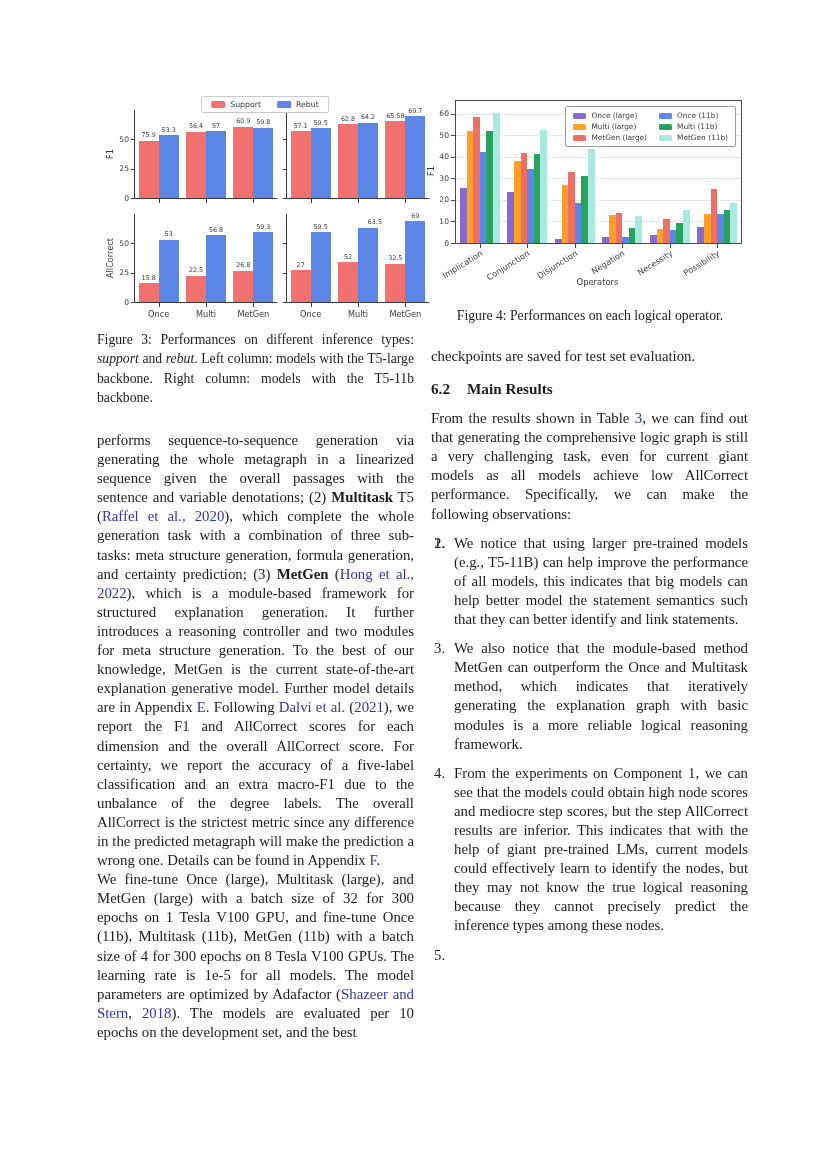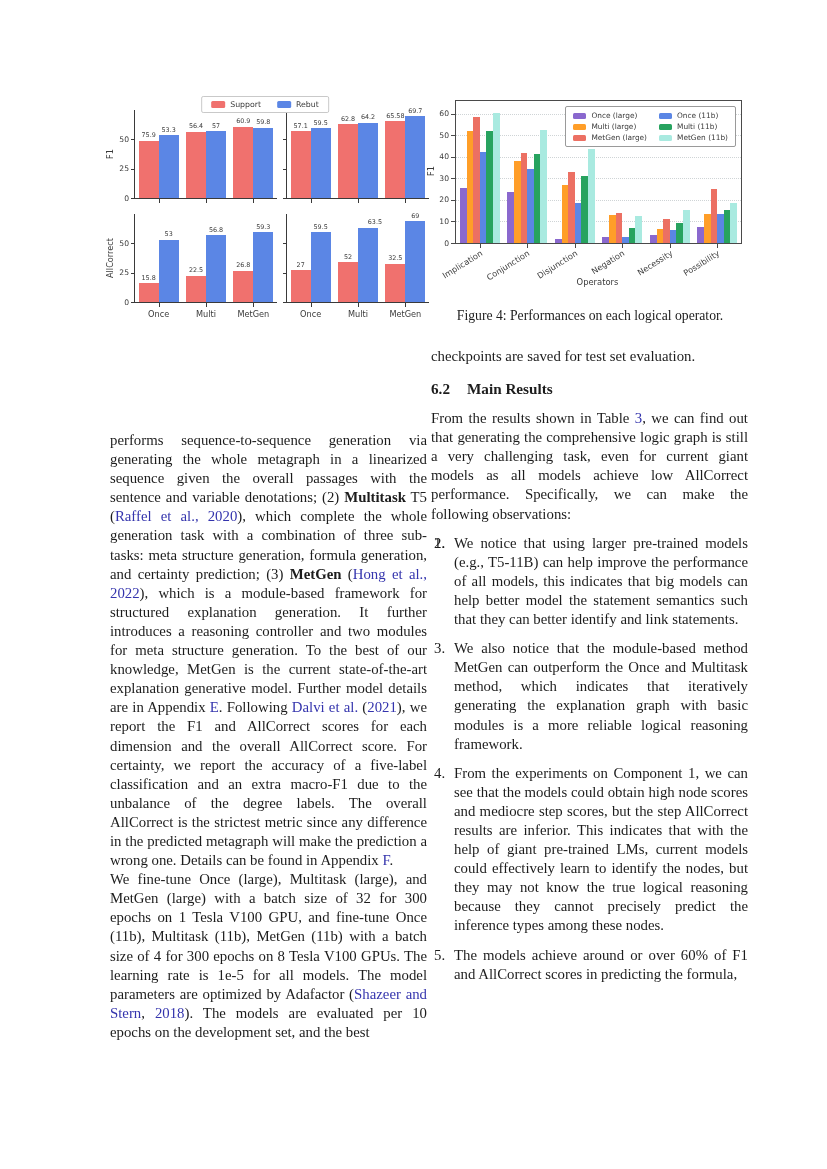--- a/index.html
+++ b/index.html
@@ -1,21 +1,21 @@
 <!DOCTYPE html>
 <html style="--link: #3434ad;"><head>
 <meta charset="utf-8">
 <style>
   html,body{margin:0;padding:0;background:#e8e8e8;}
   .page{position:relative;width:827px;height:1169px;background:#ffffff;margin:0 auto;overflow:hidden;
         font-family:"Liberation Serif",serif;color:#1c1c1c;}
 
   
   .col{position:absolute;width:317px;}
-  .col-left{left:97px;top:431px;margin-left:13px;}
+  .col-left{left:97px;top:431px;}
   .col-right{left:431px;top:347px;}
   p.body{font-size:14.8px;line-height:19.1px;text-align:justify;margin:0;}
   h2.sec{font-size:15.2px;margin:14px 0 11px 0;font-weight:bold;font-family:"Liberation Serif",serif;}
   h2.sec .secnum{margin-right:17px;}
   .b{font-weight:bold;}
   .i{font-style:italic;}
   .lnk{color:var(--link,#3434ad);cursor:pointer;}
   .obs-item{position:relative;padding-left:23px;margin-top:10px;font-size:14.8px;line-height:19.1px;text-align:justify;}
   .obs-num{position:absolute;left:3px;top:0;}
 
@@ -168,20 +168,21 @@
         <div class="f3-xticklabel" style="left: 46px;">Multi</div>
         <div class="f3-bar" style="left: 98.3333px; width: 20px; height: 38.1333px; background: rgb(240, 113, 110);"></div>
         <div class="f3-val" style="left: 94.3333px; bottom: 39.6333px;">32.5</div>
         <div class="f3-bar" style="left: 118.333px; width: 20px; height: 80.96px; background: rgb(91, 134, 229);"></div>
         <div class="f3-val" style="left: 114.333px; bottom: 82.46px;">69</div>
         <div class="f3-xtickmark" style="left: 118.333px;"></div>
         <div class="f3-xticklabel" style="left: 93.3333px;">MetGen</div>
       </div>
     </div>
 
+  <div class="fig3-caption"><span>Figure 3: Performances on different inference types: </span><span class="i">support</span><span> and </span><span class="i">rebut</span><span>. Left column: models with the T5-large backbone. Right column: models with the T5-11b backbone.</span></div>
 
   <div class="fig4-chart">
       <div class="f4-box" style="left: 20px; top: 10px; width: 285px; height: 142px;">
         <div class="f4-ytickmark" style="top: 142px;"></div>
         <div class="f4-yticklabel" style="top: 137.5px;">0</div>
         <div class="f4-grid" style="top: 120.485px;"></div>
         <div class="f4-ytickmark" style="top: 120.485px;"></div>
         <div class="f4-yticklabel" style="top: 115.985px;">10</div>
         <div class="f4-grid" style="top: 98.9697px;"></div>
         <div class="f4-ytickmark" style="top: 98.9697px;"></div>
@@ -290,17 +291,17 @@
     <p class="body">checkpoints are saved for test set evaluation.</p>
     <h2 class="sec">
       <span class="secnum">6.2</span><span>Main Results</span>
     </h2>
     <p class="body"><span>From the results shown in Table </span><span class="lnk">3</span><span>, we can find out that generating the comprehensive logic graph is still a very challenging task, even for current giant models as all models achieve low AllCorrect performance. Specifically, we can make the following observations:</span></p>
     <div id="obslist">
         <div class="obs-item"><span class="obs-num">1.</span></div>
         <div class="obs-item"><span class="obs-num">2.</span><span><span>We notice that using larger pre-trained models (e.g., T5-11B) can help improve the performance of all models, this indicates that big models can help better model the statement semantics such that they can better identify and link statements.</span></span></div>
         <div class="obs-item"><span class="obs-num">3.</span><span><span>We also notice that the module-based method MetGen can outperform the Once and Multitask method, which indicates that iteratively generating the explanation graph with basic modules is a more reliable logical reasoning framework.</span></span></div>
         <div class="obs-item"><span class="obs-num">4.</span><span><span>From the experiments on Component 1, we can see that the models could obtain high node scores and mediocre step scores, but the step AllCorrect results are inferior. This indicates that with the help of giant pre-trained LMs, current models could effectively learn to identify the nodes, but they may not know the true logical reasoning because they cannot precisely predict the inference types among these nodes.</span></span></div>
-        <div class="obs-item"><span class="obs-num">5.</span><span><span>The models achieve around or over 60% of F1 and AllCorrect scores in predicting the formula,</span></span></div>
+        <div class="obs-item"><span class="obs-num">5.</span></div>
       </div>
   </div>
 
 </div>
 
 </body></html>

